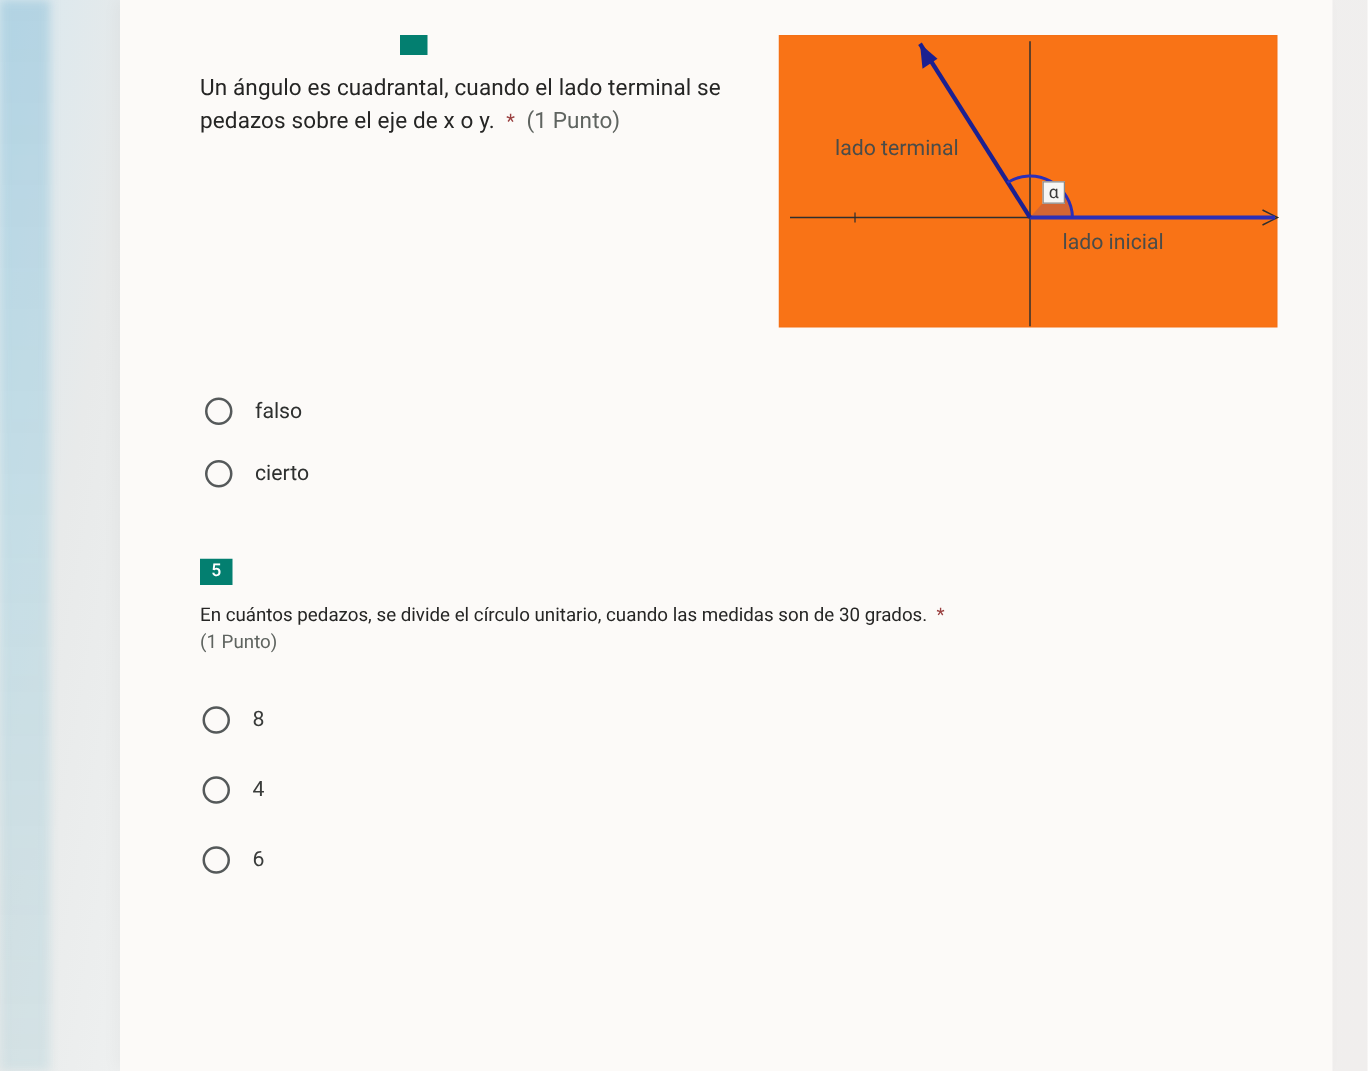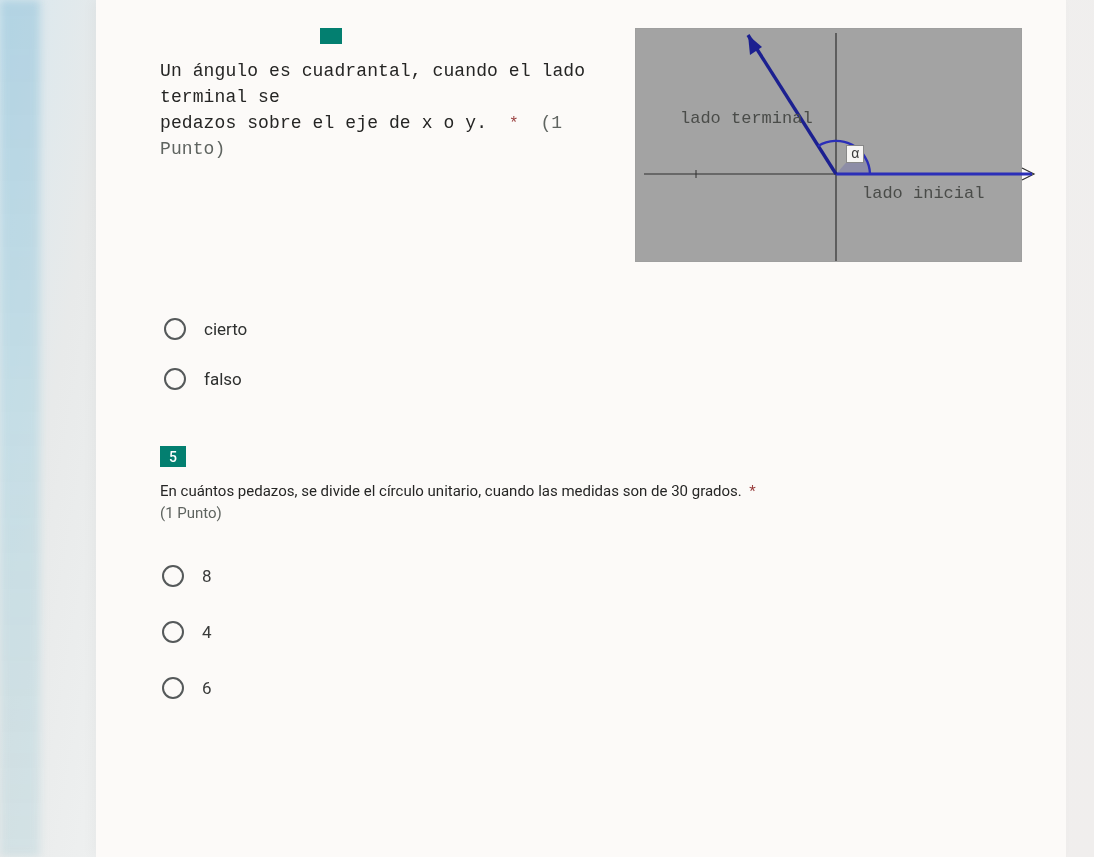--- a/index.html
+++ b/index.html
@@ -20,34 +20,34 @@
   .form-area {
     position: absolute;
     left: 96px;
     top: 0;
     width: 970px;
     height: 857px;
     background: #fcfaf8;
     box-shadow: -4px 0 12px rgba(0,0,0,0.03);
     padding: 28px 44px 0 64px;
   }
-  .q4-head { display:flex; align-items:flex-start; gap:20px;font-family:Liberation Mono, monospace; }
+  .q4-head { display:flex; align-items:flex-start; gap:8px; }
   .q4-text-col { flex:0 0 455px; padding-top:30px; }
   .q-num-box {
     width:26px; height:21px; background:#037f70; display:inline-flex; align-items:center; justify-content:center;
     color:#fff; font-size:14px; font-weight:500; margin-bottom:10px;
   }
   .q-num-box.partial { position:absolute; top:0; left:160px; height:16px; width:22px; overflow:hidden; }
   .q-text {
     font-size:18px; line-height:1.45; color:#252524; letter-spacing:0.1px;
   }
   .q-text .ast { color:#9a4040; font-size:16px; }
   .q-text .pts { color:#5f6460; }
   .diagram-box {
-    width:408px; height:234px; background:#a3a3a3;
+    width:408px; height:234px; background:#f97316;
     border:1px solid rgba(0,0,0,0.02);
     position:relative; margin-left:auto; margin-top:0;
   }
   .options { margin-top:56px; margin-left:4px; }
   .option-row {
     display:flex; align-items:center; gap:18px; margin-bottom:28px; cursor:pointer;
   }
   .radio-outer {
     width:22px; height:22px; border:2px solid #55595a; border-radius:50%;
     flex-shrink:0; background:transparent;
@@ -112,25 +112,25 @@
         </svg>
         <span class="diagram-label lbl-terminal">lado terminal</span>
         <span class="diagram-label lbl-inicial">lado inicial</span>
         <span class="lbl-alpha">α</span>
       </div>
     </div>
 
     <div class="options">
       <div class="option-row">
         <span class="radio-outer"></span>
-        <span class="option-label">cierto</span>
+        <span class="option-label">falso</span>
       </div>
       <div class="option-row">
         <span class="radio-outer"></span>
-        <span class="option-label">falso</span>
+        <span class="option-label">cierto</span>
       </div>
     </div>
   </div>
 
   <div class="q5-block">
     <div class="q-num-box">
       <span>5</span>
     </div>
     <p class="q5-text">
       <span>En cuántos pedazos, se divide el círculo unitario, cuando las medidas son de 30 grados.</span>

